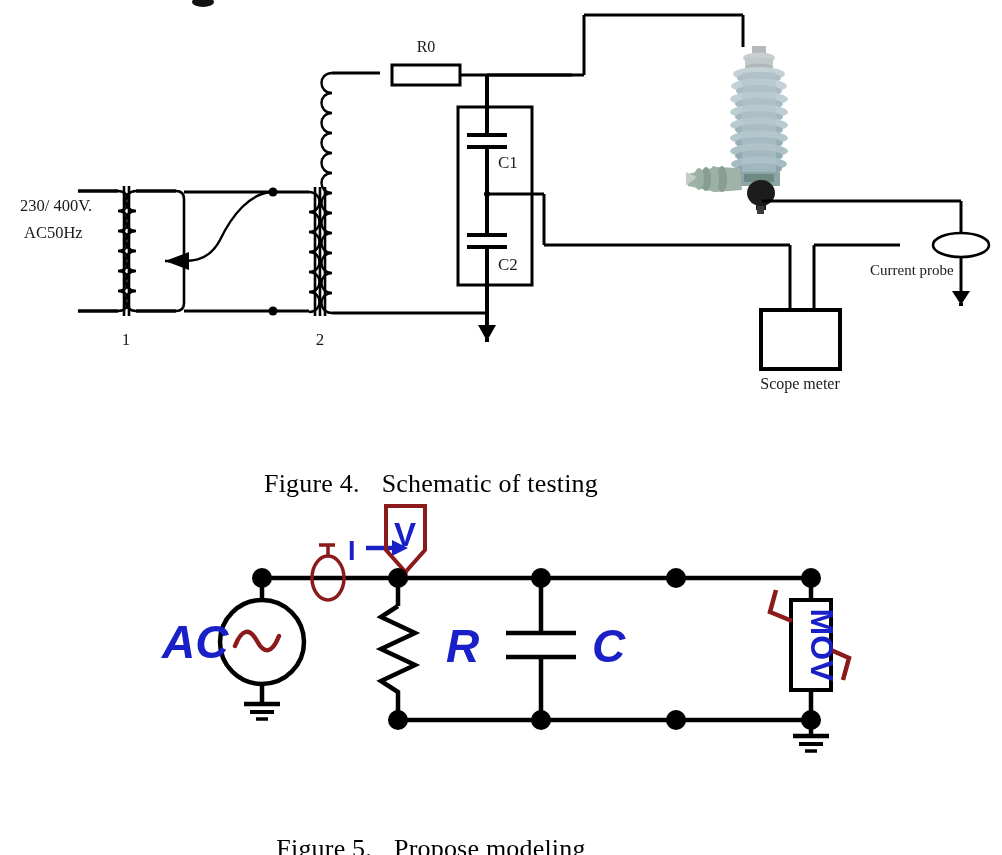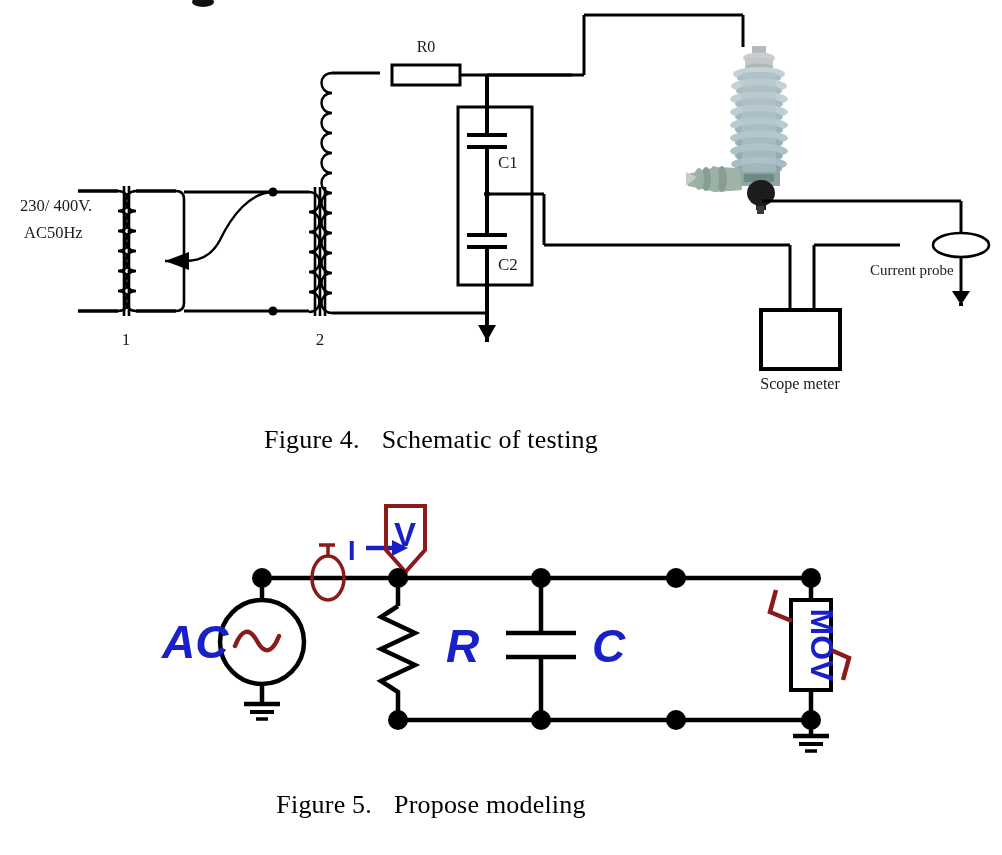--- a/index.html
+++ b/index.html
@@ -28,20 +28,21 @@
   #fig5-wrap { top: 490px; width: 1002px; height: 270px; }
 
   .caption {
     position: absolute;
     width: 862px;
     text-align: center;
     font-family: "Liberation Serif", serif;
     font-size: 26px;
     color: #000000;
     letter-spacing: 0.2px;
+    margin-top: 44px;
   }
   #caption4 { top: 425px; }
   #caption5 { top: 790px; }
   .caption .cap-num { margin-right: 22px; }
 
   svg { display: block; }
   .stroke-blk { stroke: #000000; fill: none; }
   .fill-blk { fill: #000000; }
   .lbl-serif {
     font-family: "Liberation Serif", serif;

